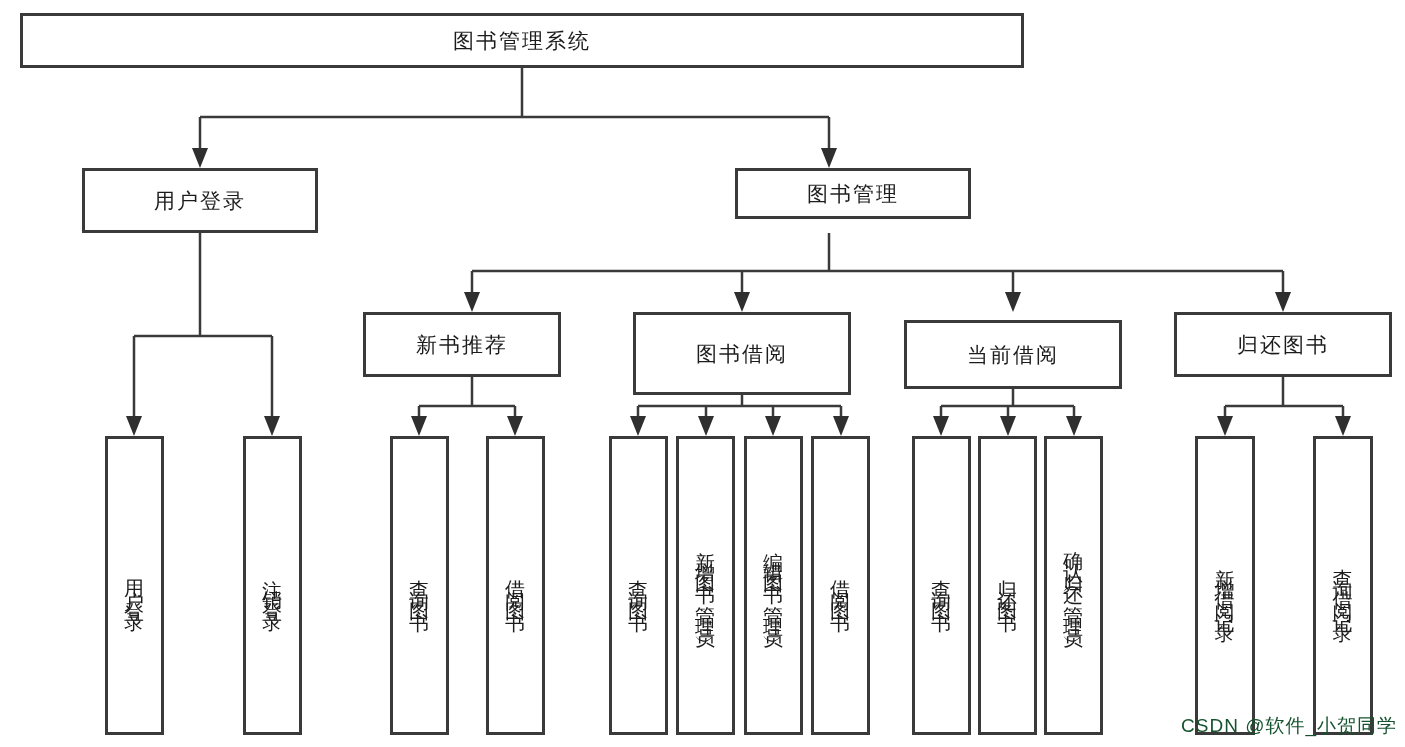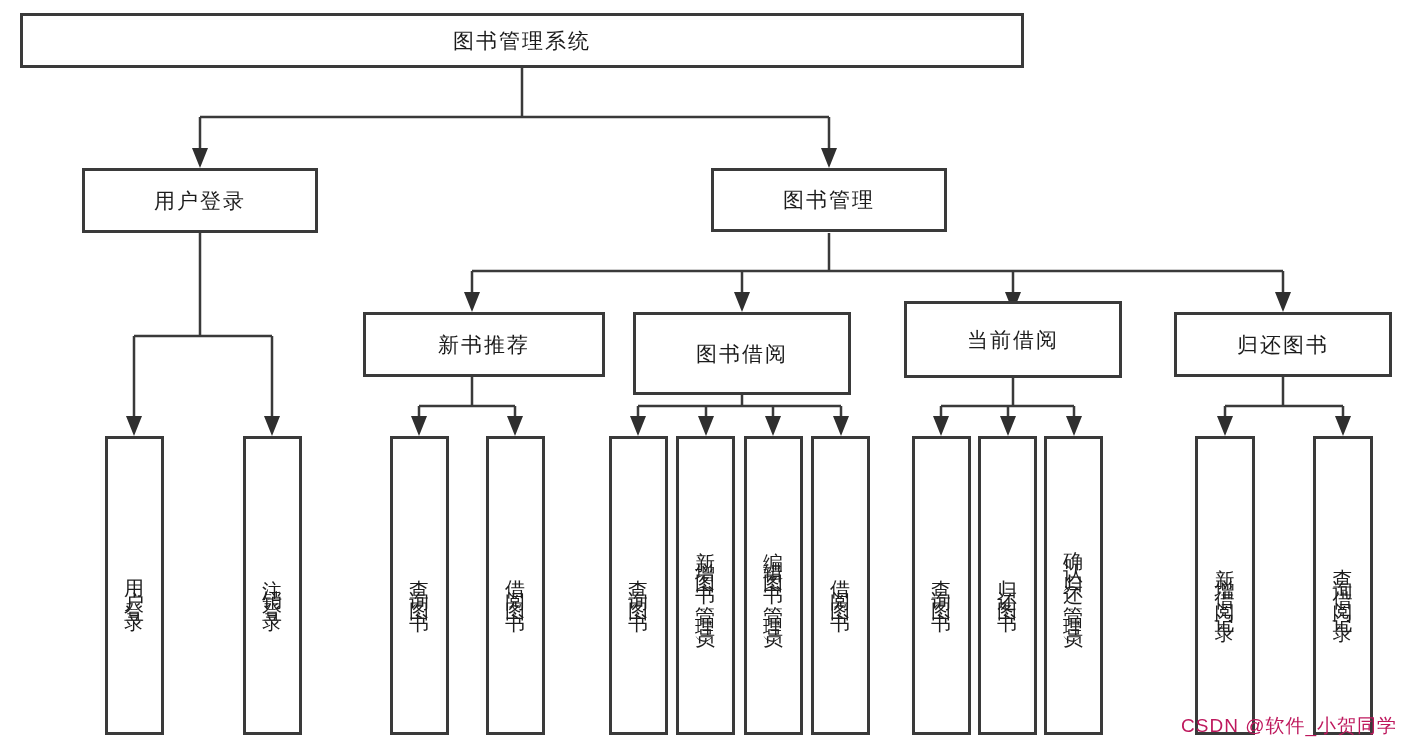--- a/index.html
+++ b/index.html
@@ -48,21 +48,21 @@
   }
   #connectors polygon {
     fill: #2f2f2f;
     stroke: none;
   }
   .watermark {
     position: absolute;
     right: 8px;
     bottom: 8px;
     font-size: 19px;
-    color: #be185d;
+    color: #14532d;
     letter-spacing: 1px;
     white-space: nowrap;
   }
 </style>
 </head>
 <body>
 
 <div id="stage">
 
   <svg id="connectors" viewBox="0 0 1405 747" xmlns="http://www.w3.org/2000/svg">
@@ -101,31 +101,31 @@
     <polygon points="1343,436 1335,416 1351,416"></polygon>
   </svg>
 
   <div class="box" style="left:20px;top:13px;width:1004px;height:55px">
     <span class="hlabel">图书管理系统</span>
   </div>
 
   <div class="box" style="left:82px;top:168px;width:236px;height:65px">
     <span class="hlabel">用户登录</span>
   </div>
-  <div class="box" style="left:711px;top:168px;width:236px;height:64px">
+  <div class="box" style="left:735px;top:168px;width:236px;height:51px">
     <span class="hlabel">图书管理</span>
   </div>
 
-  <div class="box" style="left:363px;top:312px;width:242px;height:65px">
+  <div class="box" style="left:363px;top:312px;width:198px;height:65px">
     <span class="hlabel">新书推荐</span>
   </div>
   <div class="box" style="left:633px;top:312px;width:218px;height:83px">
     <span class="hlabel">图书借阅</span>
   </div>
-  <div class="box" style="left:904px;top:301px;width:218px;height:77px">
+  <div class="box" style="left:904px;top:320px;width:218px;height:69px">
     <span class="hlabel">当前借阅</span>
   </div>
   <div class="box" style="left:1174px;top:312px;width:218px;height:65px">
     <span class="hlabel">归还图书</span>
   </div>
 
   <div class="box leaf" style="left:105px;top:436px;width:59px;height:299px">
     <span class="vlabel">用户登录</span>
   </div>
   <div class="box leaf" style="left:243px;top:436px;width:59px;height:299px">

